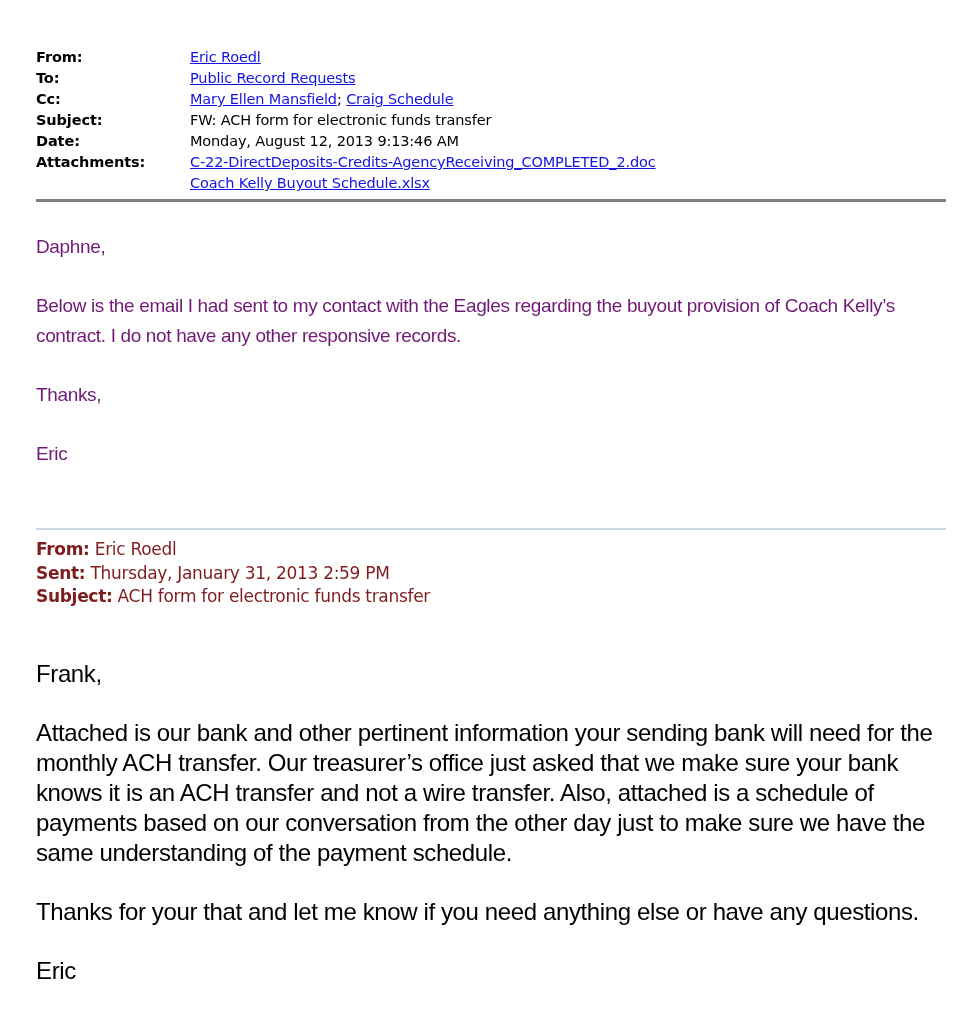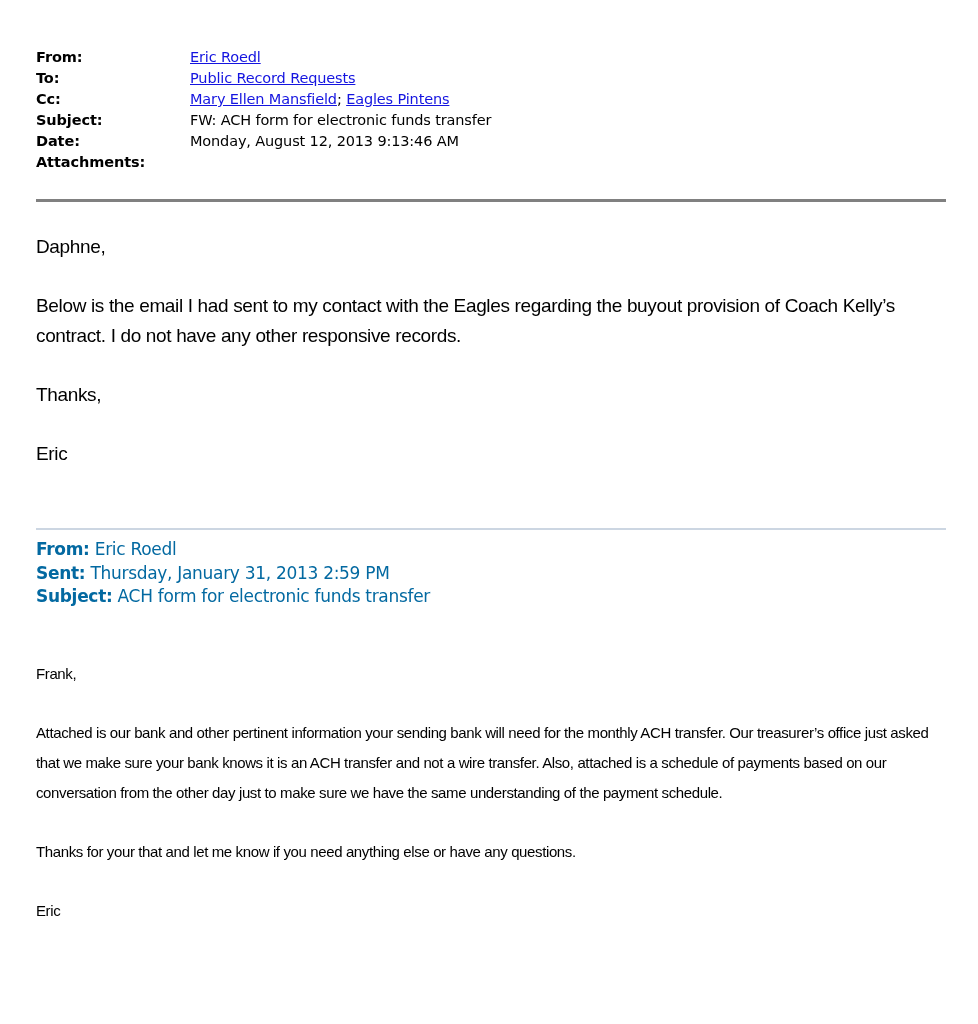--- a/index.html
+++ b/index.html
@@ -87,57 +87,57 @@
     height: 2px;
     background: #ccd6e2;
   }
 
   
   .blue-body {
     position: absolute;
     left: 36px;
     top: 232px;
     width: 905px;
-    color: #000000;
+    color: #701a75;
     font-family: "Liberation Sans", "DejaVu Sans", sans-serif;
     font-size: 19px;
     line-height: 30px;
     letter-spacing: -0.35px;
   }
   .blue-body p {
     margin: 0 0 29px 0;
   }
 
   
   .fwd-header {
     position: absolute;
     left: 36px;
     top: 538px;
     width: 905px;
     font-family: "DejaVu Sans", "Liberation Sans", sans-serif;
     font-size: 17px;
     line-height: 23.5px;
-    color: #0369a1;
+    color: #7f1d1d;
     letter-spacing: -0.3px;
   }
   .fwd-header .fl {
     font-weight: bold;
   }
   .fwd-row {
     white-space: nowrap;
   }
 
   
   .fwd-body {
     position: absolute;
     left: 36px;
     top: 659px;
     width: 908px;
     font-family: "Liberation Sans", "DejaVu Sans", sans-serif;
-    font-size: 15px;
+    font-size: 24px;
     line-height: 30px;
     color: #000000;
     letter-spacing: -0.38px;
   }
   .fwd-body p {
     margin: 0 0 29px 0;
   }
   .fwd-body p:last-child {
     margin-bottom: 0;
   }
@@ -154,35 +154,39 @@
       <div class="hdr-value"><span class="hdr-link">Eric Roedl</span></div>
     </div>
 
     <div class="hdr-row">
       <div class="hdr-label">To:</div>
       <div class="hdr-value"><span class="hdr-link">Public Record Requests</span></div>
     </div>
 
     <div class="hdr-row">
       <div class="hdr-label">Cc:</div>
-      <div class="hdr-value"><span class="hdr-link">Mary Ellen Mansfield</span><span class="sep-semicolon">;</span> <span class="hdr-link">Eagles Pintens</span></div>
+      <div class="hdr-value"><span class="hdr-link">Mary Ellen Mansfield</span><span class="sep-semicolon">;</span> <span class="hdr-link">Craig Schedule</span></div>
     </div>
 
     <div class="hdr-row">
       <div class="hdr-label">Subject:</div>
       <div class="hdr-value">FW: ACH form for electronic funds transfer</div>
     </div>
 
     <div class="hdr-row">
       <div class="hdr-label">Date:</div>
       <div class="hdr-value">Monday, August 12, 2013 9:13:46 AM</div>
     </div>
 
     <div class="hdr-row">
       <div class="hdr-label">Attachments:</div>
+      <div class="hdr-value">
+        <span class="attach-line hdr-link">C-22-DirectDeposits-Credits-AgencyReceiving_COMPLETED_2.doc</span>
+        <span class="attach-line hdr-link">Coach Kelly Buyout Schedule.xlsx</span>
+      </div>
     </div>
 
   </div>
 
   <div class="rule-top"></div>
 
   <div class="blue-body">
     <p>Daphne,</p>
     <p>Below is the email I had sent to my contact with the Eagles regarding the buyout provision of Coach Kelly’s contract.  I do not have any other responsive records.</p>
     <p>Thanks,</p>

